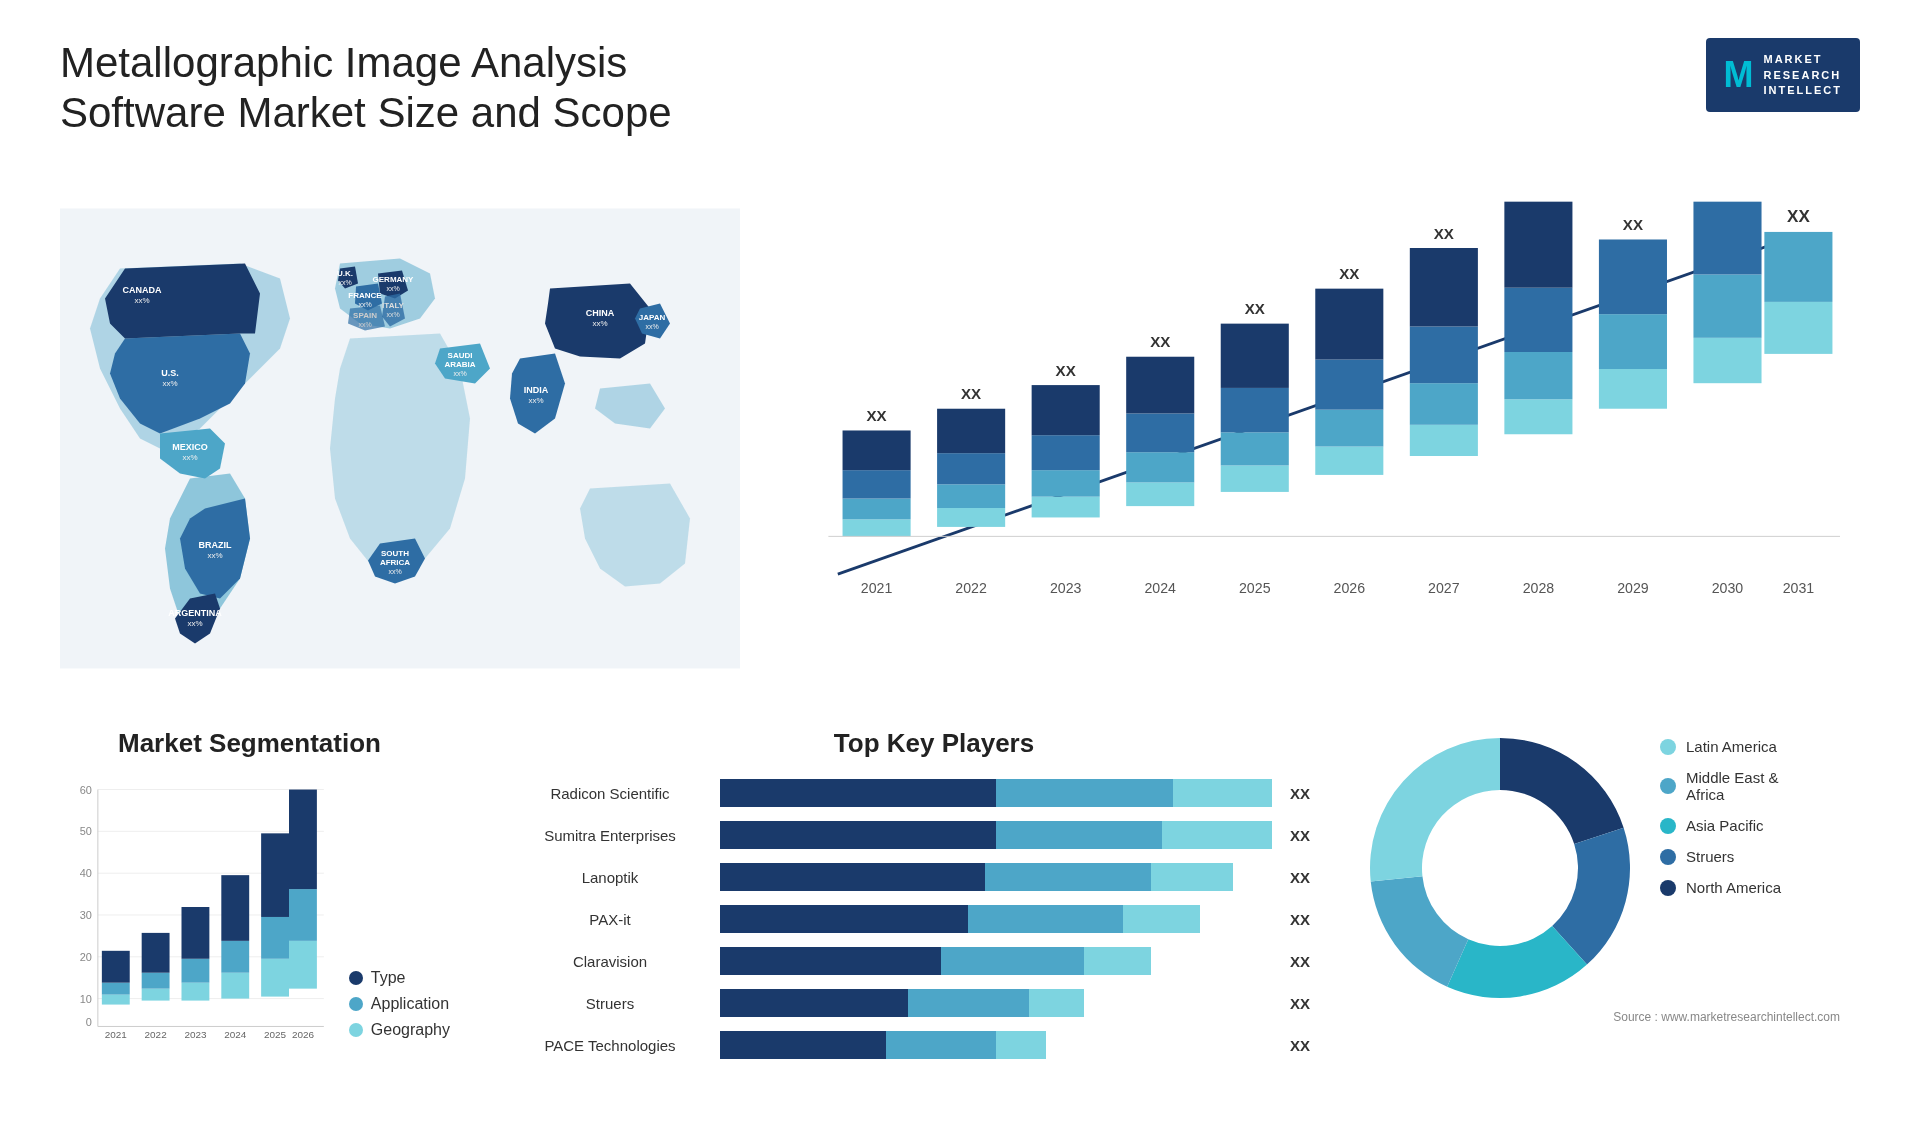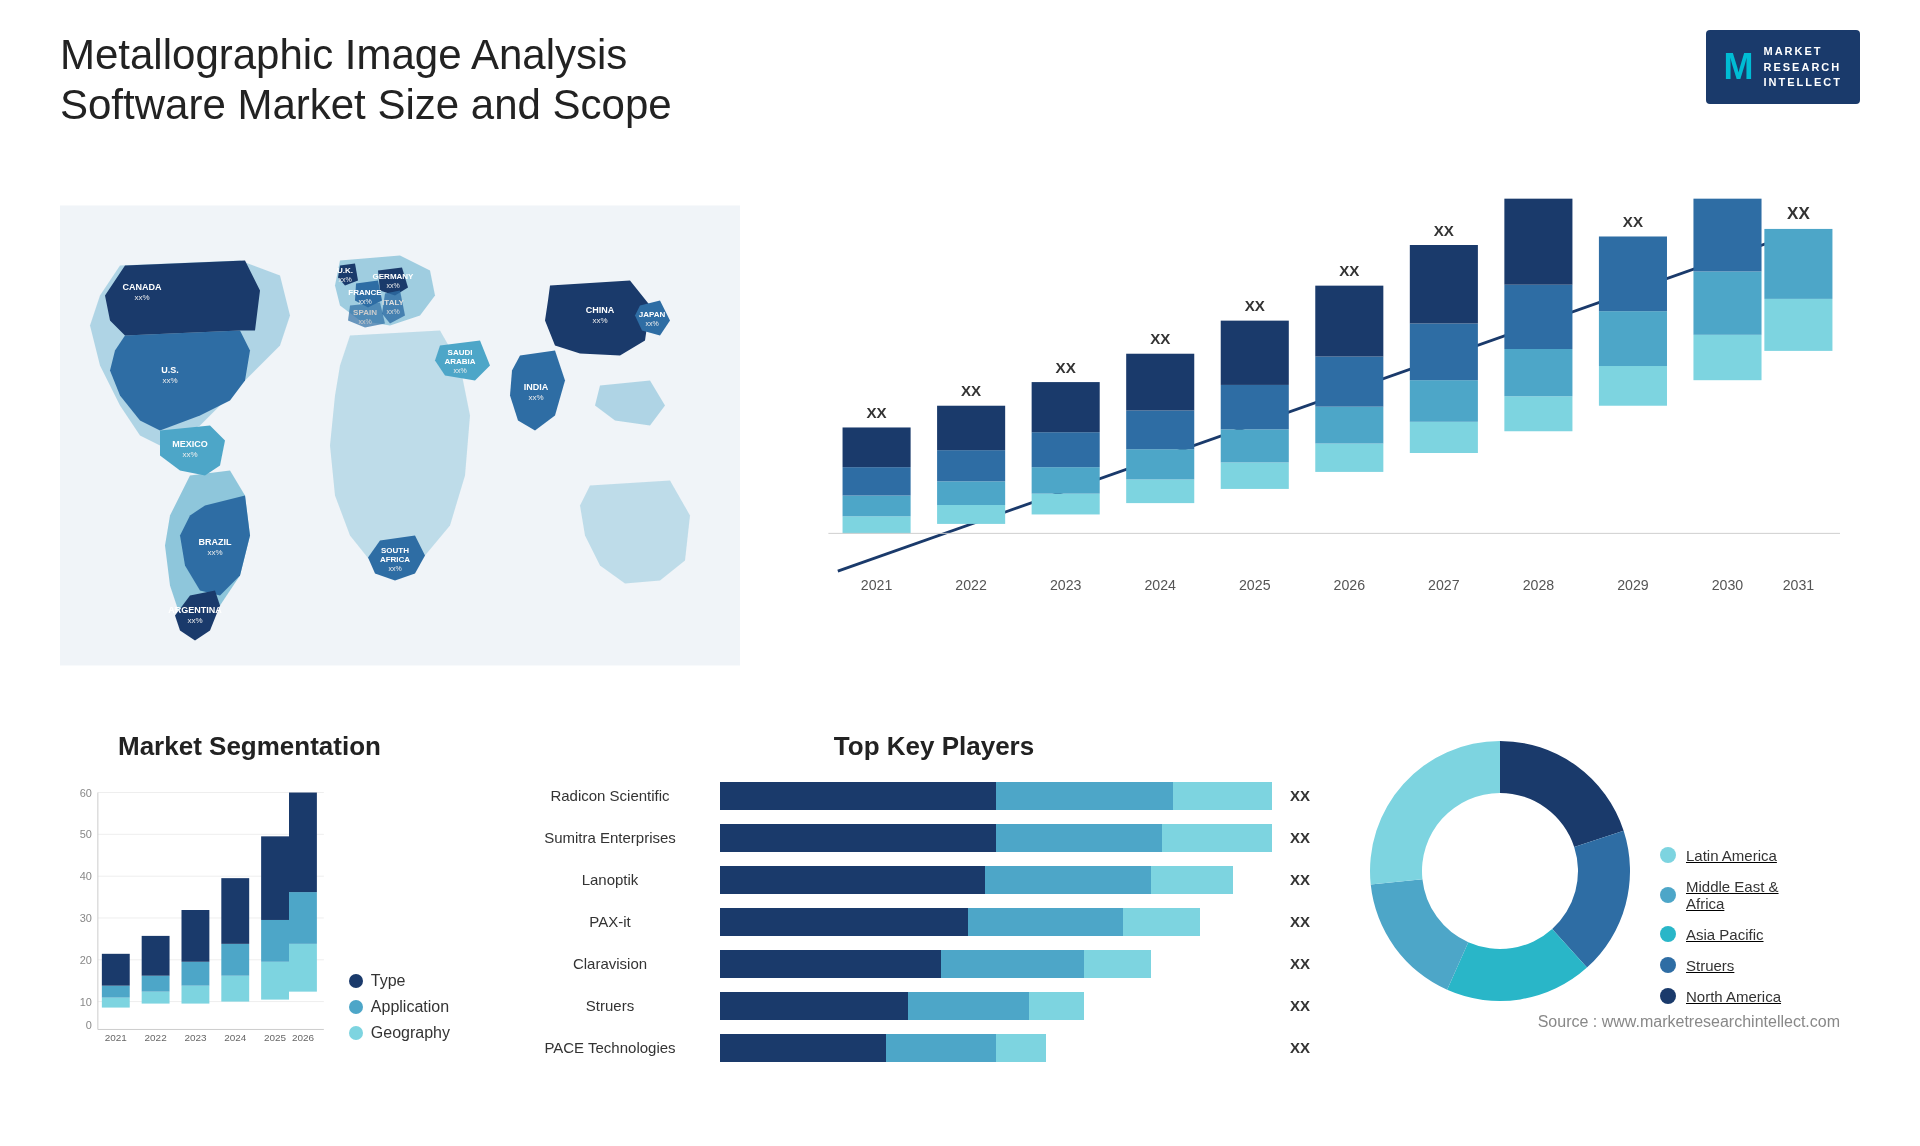--- a/index.html
+++ b/index.html
@@ -7,21 +7,21 @@
       font-family: Arial, sans-serif;
       background: #fff;
       width: 1920px;
       min-height: 1146px;
       overflow: hidden;
     }
 
     .page-wrapper {
       width: 1920px;
       min-height: 1146px;
-      padding: 30px 60px;
+      padding: 38px 60px;
       display: grid;
       grid-template-rows: auto auto;
       gap: 20px;
     }
 
     
     .header {
       display: flex;
       justify-content: space-between;
       align-items: flex-start;
@@ -166,24 +166,23 @@
       margin-left: 8px;
       font-weight: bold;
     }
 
     
     .regional-section {
       padding: 10px;
     }
     .donut-area {
       display: flex;
-      align-items: flex-end;
+      align-items: flex-start;
       gap: 30px;
       margin-top: 10px;
-      text-decoration: underline;
     }
     .donut-svg-wrap {
       flex-shrink: 0;
     }
     .regional-legend {
       display: flex;
       flex-direction: column;
       gap: 14px;
     }
     .regional-legend-item {
@@ -195,21 +194,21 @@
     }
     .regional-legend-dot {
       width: 16px;
       height: 16px;
       border-radius: 50%;
       flex-shrink: 0;
     }
 
     .source-text {
       text-align: right;
-      font-size: 16px;
+      font-size: 12px;
       color: #888;
       margin-top: 8px;
       padding-right: 10px;
     }
   </style>
 </head>
 <body>
 
 <div class="page-wrapper">
 

